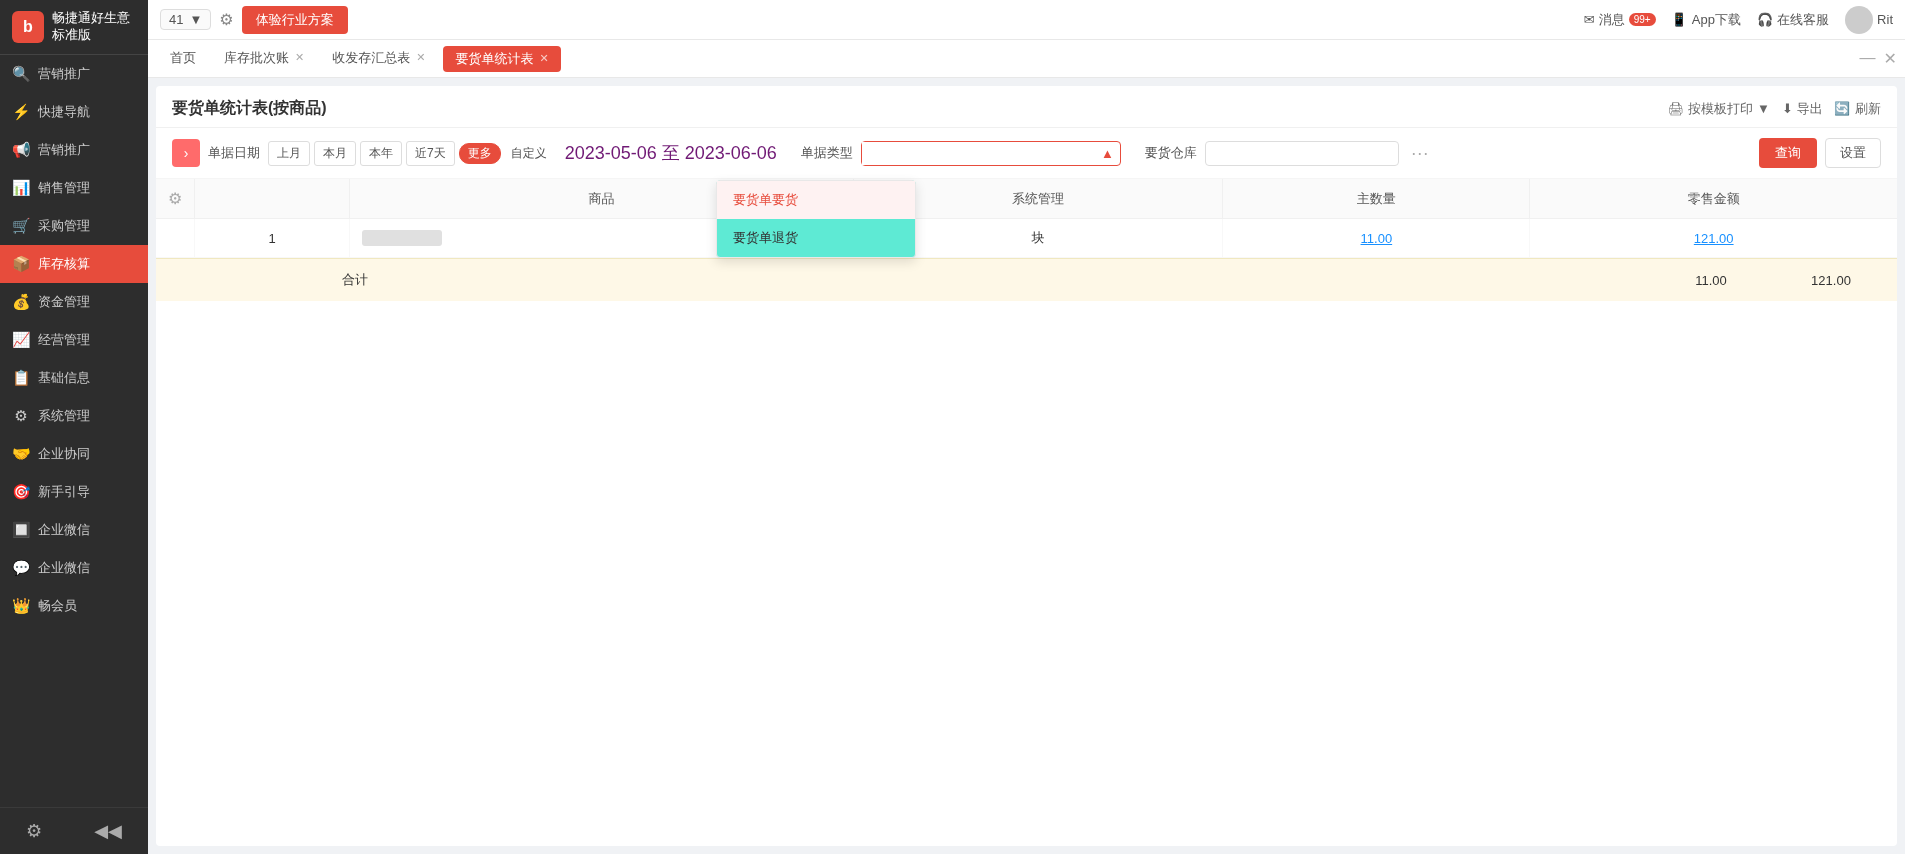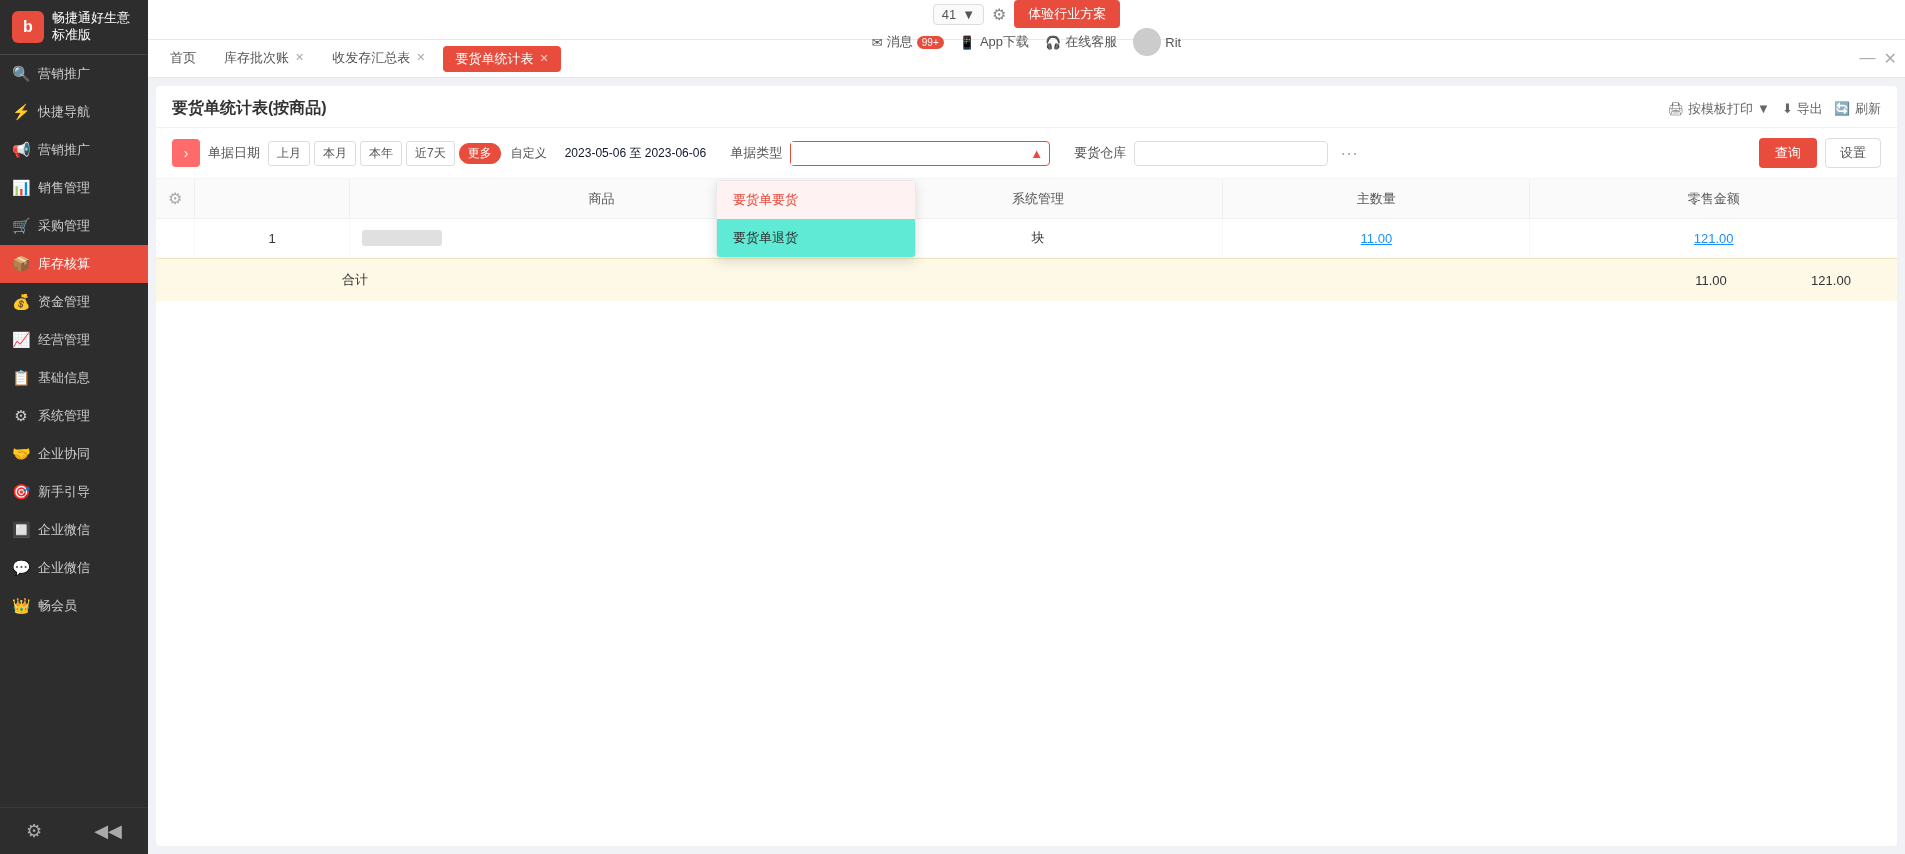--- a/index.html
+++ b/index.html
@@ -56,21 +56,20 @@
     
     .topbar {
       height: 40px;
       background: #fff;
       display: flex;
       align-items: center;
       justify-content: space-between;
       padding: 0 12px;
       border-bottom: 1px solid #e8e8e8;
       flex-shrink: 0;
-      flex-direction: column;
     }
     .topbar-left { display: flex; align-items: center; gap: 8px; }
     .topbar-selector {
       border: 1px solid #ddd;
       border-radius: 4px;
       padding: 2px 8px;
       display: flex; align-items: center; gap: 6px;
       cursor: pointer; font-size: 13px; color: #555;
       background: #fafafa;
     }
@@ -150,21 +149,21 @@
     .date-shortcuts { display: flex; gap: 4px; align-items: center; }
     .date-btn {
       padding: 3px 8px;
       border: 1px solid #ddd;
       border-radius: 3px;
       cursor: pointer;
       font-size: 12px;
       color: #555;
       background: #fff;
     }
-    .date-range { font-size: 12px; color: #0f172a; margin-left: 4px; }
+    .date-range { font-size: 18px; color: #701a75; margin-left: 4px; }
     .date-btn.more { background: #e74c3c; color: white; border-color: #e74c3c; border-radius: 10px; padding: 1px 8px; }
     .custom-btn { font-size: 12px; color: #555; cursor: pointer; padding: 3px 6px; }
     .filter-section { display: flex; align-items: center; gap: 8px; margin-left: 16px; }
     .filter-input-wrap {
       display: flex; align-items: center;
       border: 1px solid #e74c3c;
       border-radius: 4px;
       min-width: 260px;
       background: #fff;
       position: relative;

